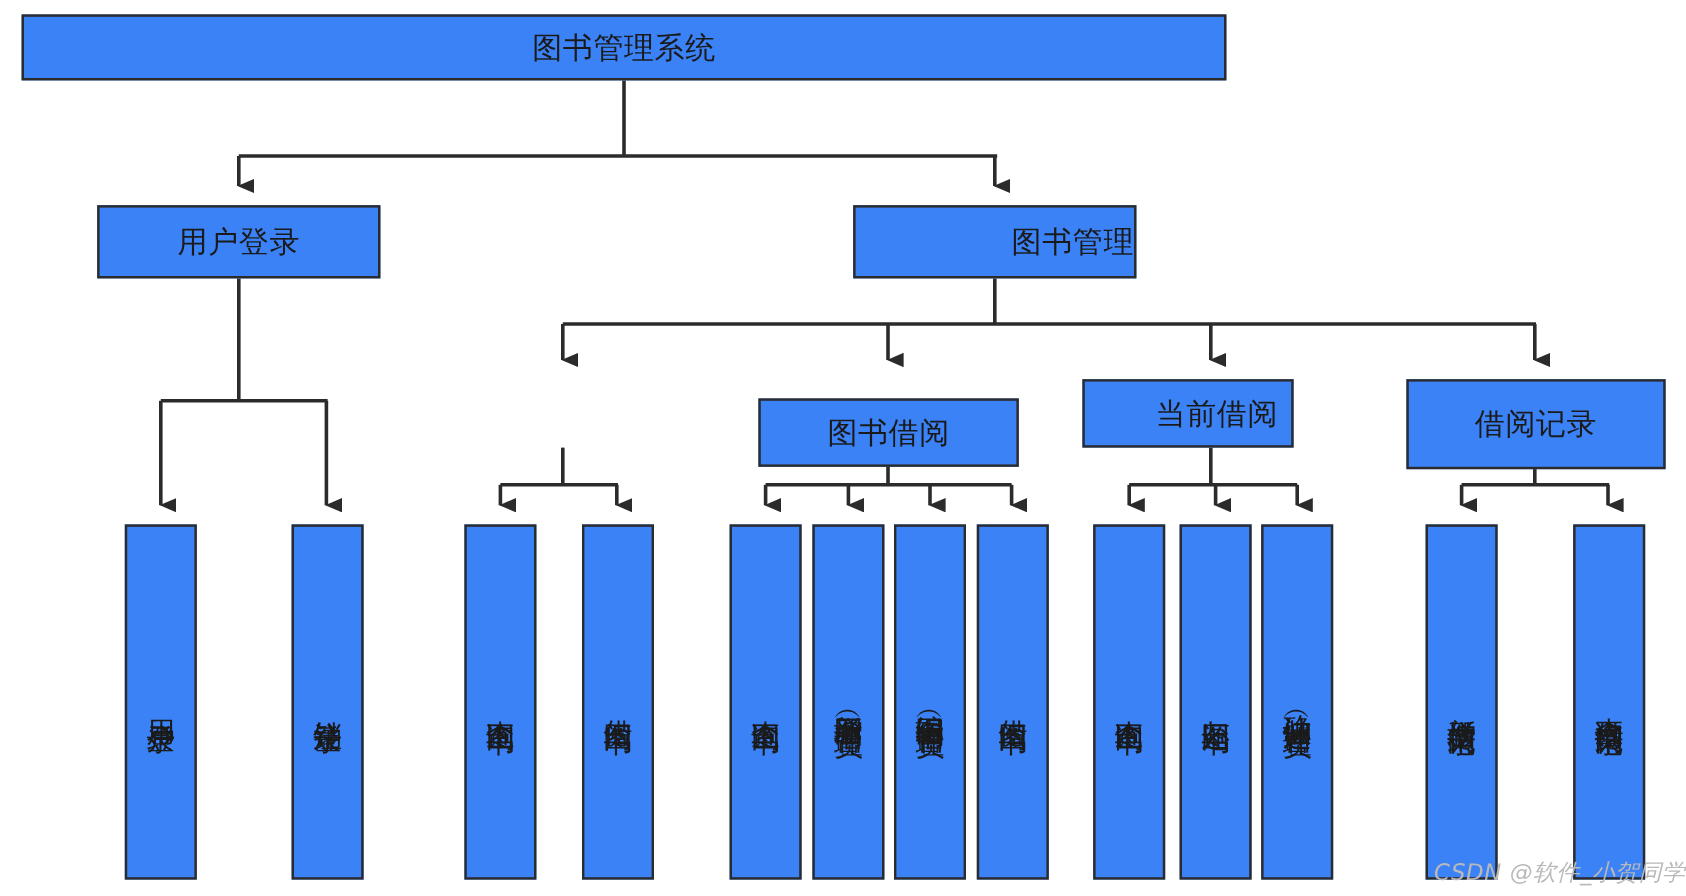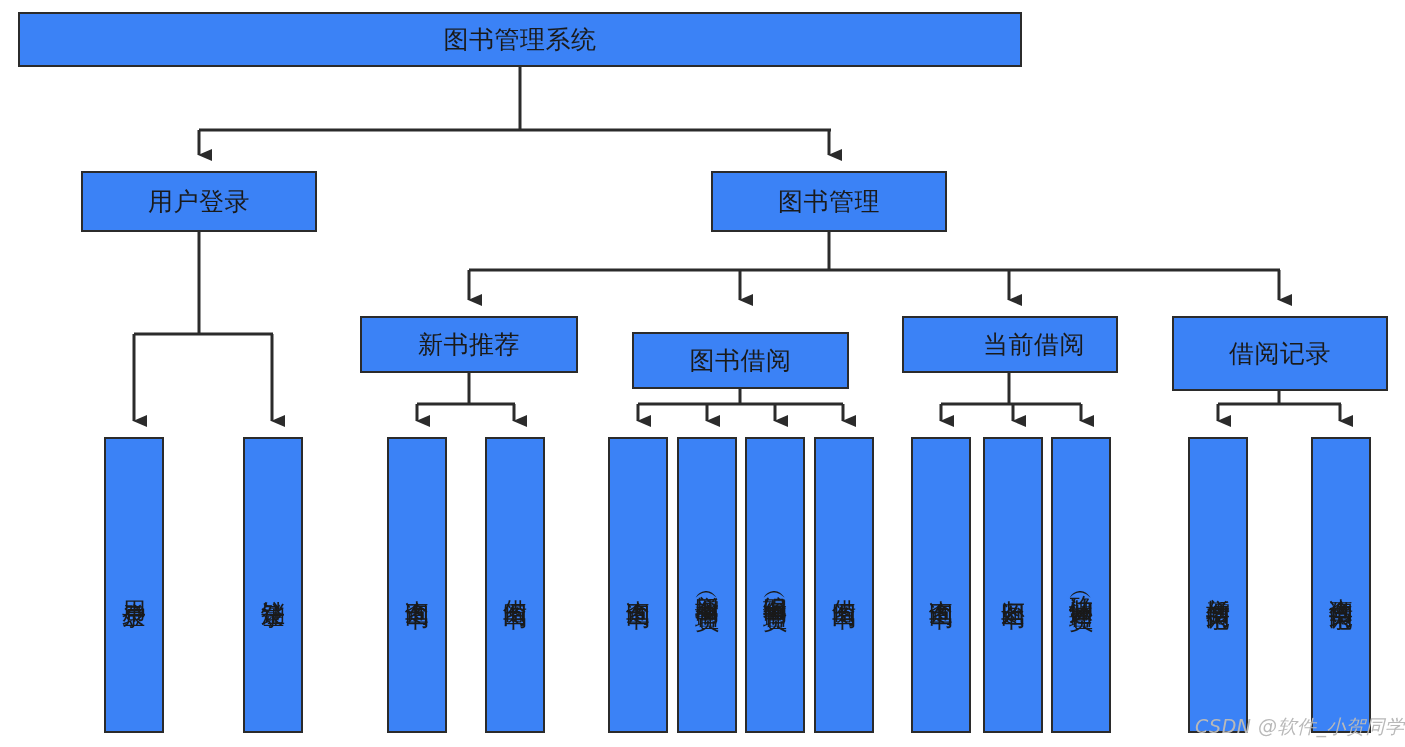--- a/index.html
+++ b/index.html
@@ -127,31 +127,28 @@
     </g>
   </svg>
 
   <div class="node horiz root" style="left:18px; top:12px; width:1004px; height:55px;">
     <span>图书管理系统</span>
   </div>
 
   <div class="node horiz" style="left:81px; top:171px; width:236px; height:61px;">
     <span>用户登录</span>
   </div>
-  <div class="node horiz" style="left:711px; top:171px; width:236px; height:61px;">
+  <div class="node horiz" style="left:711px; top:171px; width:236px; height:61px;justify-content:flex-end;">
     <span>图书管理</span>
   </div>
 
-  <div class="node horiz" style="left:360px; top:316px; width:218px; height:57px;">
-    <span>新书推荐</span>
-  </div>
   <div class="node horiz" style="left:632px; top:332px; width:217px; height:57px;">
     <span>图书借阅</span>
   </div>
-  <div class="node horiz" style="left:902px; top:316px; width:216px; height:57px;padding-left:48px;">
+  <div class="node horiz" style="left:902px; top:316px; width:176px; height:57px;padding-left:48px;">
     <span>当前借阅</span>
   </div>
   <div class="node horiz" style="left:1172px; top:316px; width:216px; height:75px;">
     <span>借阅记录</span>
   </div>
 
   <div class="node vert" style="left:104px; top:437px; width:60px; height:296px;">
     <span class="vtext">用户登录</span>
   </div>
   <div class="node vert" style="left:243px; top:437px; width:60px; height:296px;">

